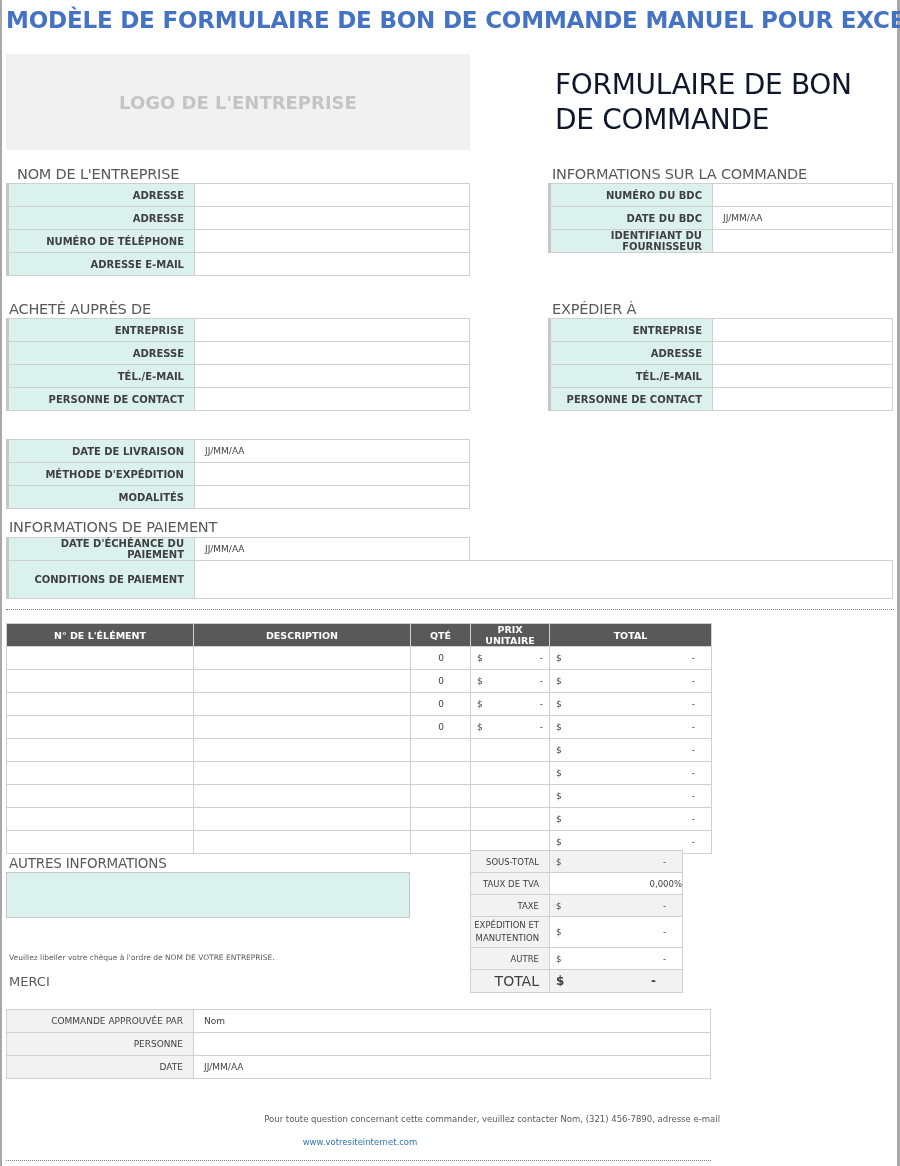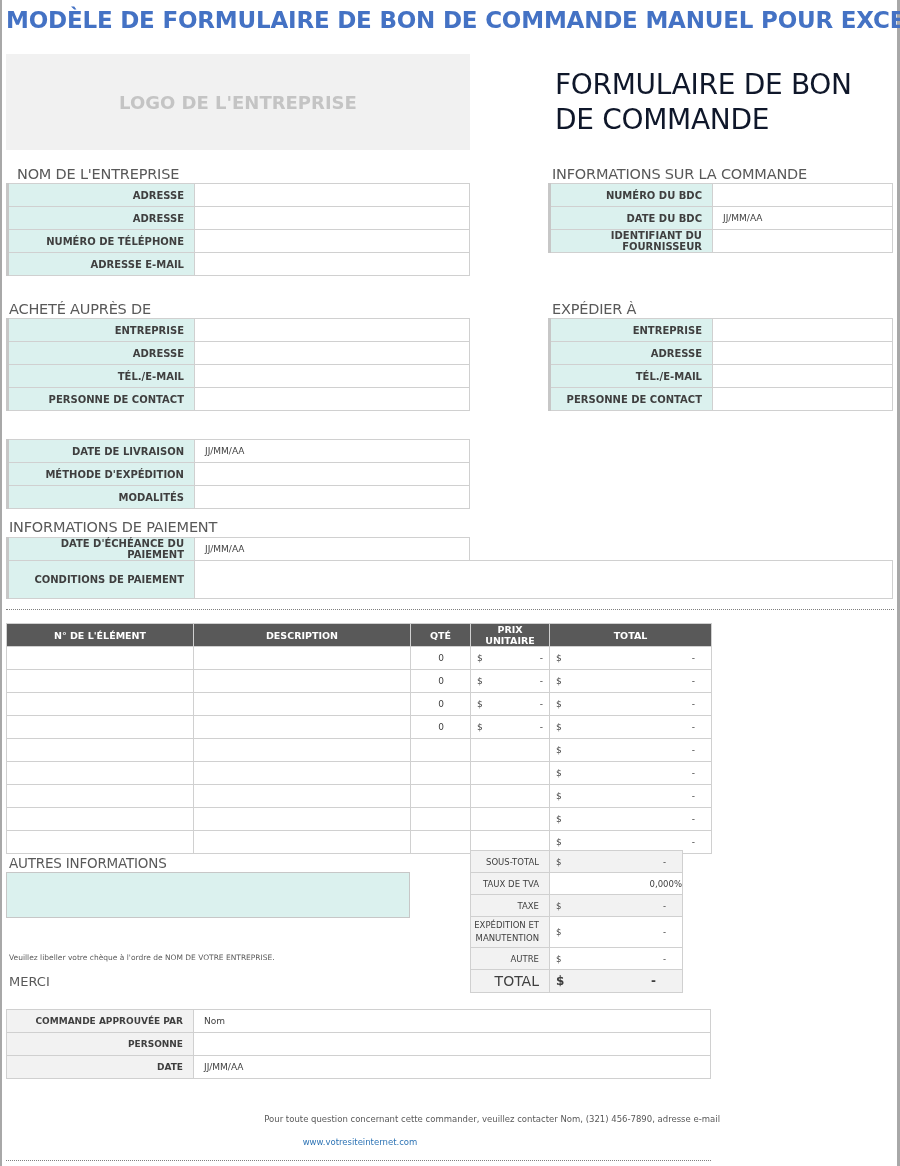--- a/index.html
+++ b/index.html
@@ -35,21 +35,21 @@
   table.totals td.tl { background: #f2f2f2; text-align: right; padding-right: 10px; }
   table.totals td.tv { padding: 0 6px; }
   table.totals td.tv.shade { background: #f2f2f2; }
 
   .other-box { position: absolute; left: 6px; top: 872px; width: 404px; height: 46px; background: #dbf1ee; border: 1px solid #c7c7c7; }
   .check-note { position: absolute; left: 9px; top: 953px; font-size: 7.5px; color: #595959; white-space: nowrap; }
   .merci { position: absolute; left: 9px; top: 974px; font-size: 13px; color: #595959; }
 
   table.approve { position: absolute; left: 6px; top: 1009px; width: 705px; border-collapse: collapse; table-layout: fixed; }
   table.approve td { border: 1px solid #d0d0d0; height: 23px; font-size: 9px; color: #3f3f3f; }
-  table.approve td.al { background: #f2f2f2; text-align: right; font-weight: bold; padding-right: 10px; }
+  table.approve td.al { background: #f2f2f2; text-align: right; font-weight: normal; padding-right: 10px; }
   table.approve td.av { padding-left: 10px; }
 
   .footer-contact { position: absolute; left: 0; width: 720px; top: 1114px; text-align: right; font-size: 8.5px; color: #595959; }
   .footer-web { position: absolute; left: 0; width: 720px; top: 1137px; text-align: center; font-size: 8.5px; color: #2e74b5; }
 </style>
 </head>
 <body>
 
 <div class="frame-left"></div>
 <div class="frame-right"></div>

